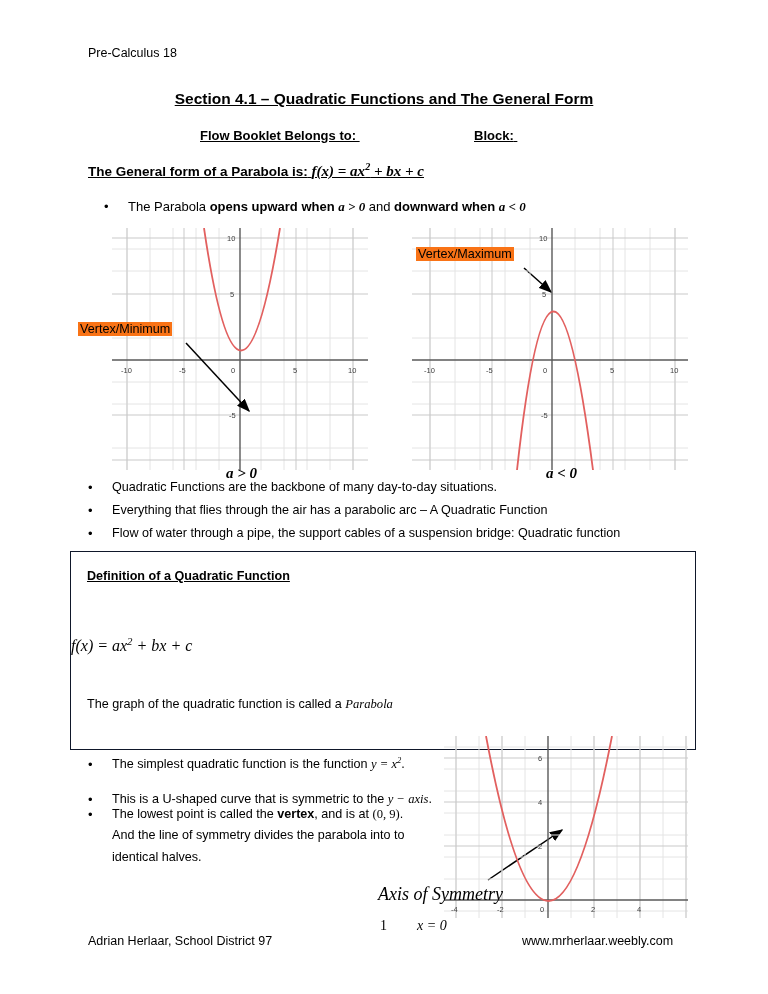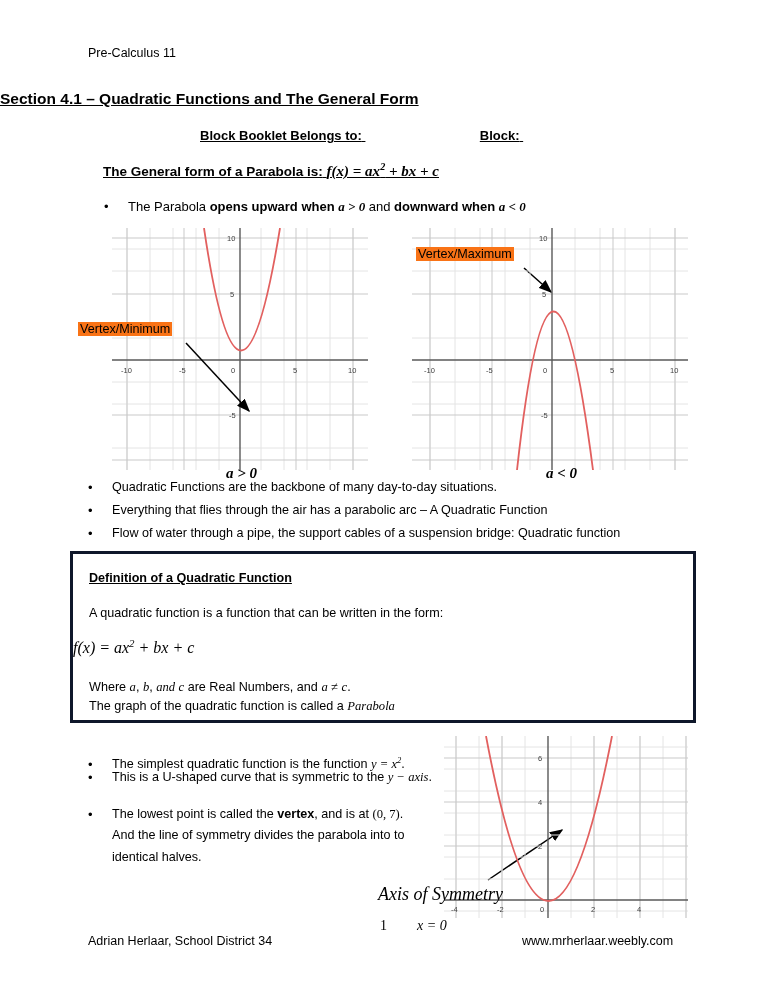--- a/index.html
+++ b/index.html
@@ -46,40 +46,40 @@
   sup { font-size: 0.68em; vertical-align: super; line-height: 0; }
 
   
   #course-label {
     left: 88px; top: 46px;
     font-size: 12.5px;
   }
   #doc-title {
     left: 0; top: 90px;
     width: 768px;
-    text-align: left;
+    text-align: center;
     font-size: 15.5px;
     font-weight: bold;
     text-decoration: underline;
     white-space: nowrap;
   }
   #booklet-line {
     left: 200px; top: 129px;
     font-size: 13px;
     font-weight: bold;
     width: 370px;
     white-space: nowrap;
   }
   #booklet-line .seg-a { display:inline-block; text-decoration: underline; }
   #booklet-line .gap1  { display:inline-block; width: 118px; text-decoration: underline; }
   #booklet-line .seg-b { display:inline-block; text-decoration: underline; }
   #booklet-line .gap2  { display:inline-block; width: 62px; text-decoration: underline; }
 
   #general-form {
-    left: 103px; top: 163px;
+    left: 88px; top: 163px;
     font-size: 13.5px;
     font-weight: bold;
     text-decoration: underline;
   }
   #general-form .formula {
     font-family: "Liberation Serif", serif;
     font-style: italic;
     font-weight: bold;
     font-size: 15px;
   }
@@ -99,31 +99,31 @@
   }
   .bullet-noglyph::before { content: ""; }
 
   #b-parabola { left: 128px; top: 199px; font-size: 13px; }
 
   #b-list-1 { left: 112px; top: 480px; }
   #b-list-2 { left: 112px; top: 503px; }
   #b-list-3 { left: 112px; top: 526px; }
 
   #b-simple   { left: 112px; top: 757px; }
-  #b-ushape   { left: 112px; top: 770px; }
+  #b-ushape   { left: 112px; top: 792px; }
   #b-lowest   { left: 112px; top: 807px; }
   #b-lowest-2 { left: 112px; top: 828px; }
   #b-lowest-3 { left: 112px; top: 850px; }
 
   
   #definition-box {
     position: absolute;
     left: 70px; top: 551px;
-    width: 626px; height: 172px;
-    border: 3px solid #0f172a;
+    width: 626px; height: 199px;
+    border: 1px solid #0f172a;
     box-sizing: border-box;
     background: #ffffff;
   }
   #def-title {
     left: 16px; top: 17px;
     font-size: 12.6px;
     font-weight: bold;
     text-decoration: underline;
   }
   #def-intro {
@@ -194,26 +194,26 @@
   #annot-min { left: 78px; top: 322px; }
   #annot-max { left: 416px; top: 247px; }
 
   .aoverlay { position: absolute; left: 0; top: 0; }
 </style>
 </head>
 <body>
 
 <div class="page">
 
-  <div class="t" id="course-label">Pre-Calculus 11</div>
+  <div class="t" id="course-label">Pre-Calculus 18</div>
 
   <div class="t" id="doc-title">Section 4.1 – Quadratic Functions and The General Form</div>
 
   <div class="t" id="booklet-line">
-    <span class="seg-a">Block Booklet Belongs to:</span><span class="gap1">&nbsp;</span><span class="seg-b">Block:</span><span class="gap2">&nbsp;</span>
+    <span class="seg-a">Flow Booklet Belongs to:</span><span class="gap1">&nbsp;</span><span class="seg-b">Block:</span><span class="gap2">&nbsp;</span>
   </div>
 
   <div class="t" id="general-form">
     <span>The General form of a Parabola is:</span>
     <span class="formula">f(x) = ax<sup>2</sup> + bx + c</span>
   </div>
 
   <div class="bullet" id="b-parabola">
     <span>The Parabola </span><span class="b">opens upward when </span><span class="mathb">a &gt; 0</span><span> and </span><span class="b">downward when </span><span class="mathb">a &lt; 0</span>
   </div>
@@ -330,31 +330,29 @@
   <div class="t b mathb" style="left:546px; top:429px; font-size:15px;">a &lt; 0</div>
 
   <div class="annot" id="annot-max">Vertex/Maximum</div>
 
   <div class="bullet" id="b-list-1">Quadratic Functions are the backbone of many day-to-day situations.</div>
   <div class="bullet" id="b-list-2">Everything that flies through the air has a parabolic arc – A Quadratic Function</div>
   <div class="bullet" id="b-list-3">Flow of water through a pipe, the support cables of a suspension bridge: Quadratic function</div>
 
   <div id="definition-box">
     <div class="t" id="def-title">Definition of a Quadratic Function</div>
-    <div class="t" id="def-intro">A quadratic function is a function that can be written in the form:</div>
     <div class="t" id="def-formula">f(x) = ax<sup>2</sup> + bx + c</div>
-    <div class="t" id="def-where">Where <span class="mathi">a</span>, <span class="mathi">b</span>, <span class="mathi">and</span> <span class="mathi">c</span> are Real Numbers, and <span class="mathi">a</span> <span class="mathr">≠</span> <span class="mathi">c</span>.</div>
     <div class="t" id="def-graphof">The graph of the quadratic function is called a <span class="mathi">Parabola</span></div>
   </div>
 
   <div class="bullet" id="b-simple"><span>The simplest quadratic function is the function </span><span class="mathi">y = x<sup>2</sup></span><span>.</span></div>
 
   <div class="bullet" id="b-ushape"><span>This is a U-shaped curve that is symmetric to the </span><span class="mathi">y − axis</span><span>.</span></div>
 
-  <div class="bullet" id="b-lowest"><span>The lowest point is called the </span><span class="b">vertex</span><span>, and is at </span><span class="mathr">(0, 7)</span><span>.</span></div>
+  <div class="bullet" id="b-lowest"><span>The lowest point is called the </span><span class="b">vertex</span><span>, and is at </span><span class="mathr">(0, 9)</span><span>.</span></div>
 
   <div class="bullet bullet-noglyph" id="b-lowest-2">And the line of symmetry divides the parabola into to</div>
   <div class="bullet bullet-noglyph" id="b-lowest-3">identical halves.</div>
 
   <div class="graph" id="graph-parent">
     <svg width="244" height="182" viewBox="0 0 244 182">
       <g stroke="#e4e4e4" stroke-width="1">
         <line x1="12" y1="0" x2="12" y2="182"></line>
         <line x1="35" y1="0" x2="35" y2="182"></line>
         <line x1="58" y1="0" x2="58" y2="182"></line>
@@ -398,16 +396,16 @@
         <text x="94" y="69">4</text>
         <text x="94" y="113">2</text>
       </g>
     </svg>
   </div>
 
   <div class="t" id="axis-sym-label">Axis of Symmetry</div>
   <div class="t" id="axis-eq">x = 0</div>
   <div class="t" id="page-number">1</div>
 
-  <div class="t" id="footer-left">Adrian Herlaar, School District 34</div>
+  <div class="t" id="footer-left">Adrian Herlaar, School District 97</div>
   <div class="t" id="footer-right">www.mrherlaar.weebly.com</div>
 
 </div>
 
 </body></html>

